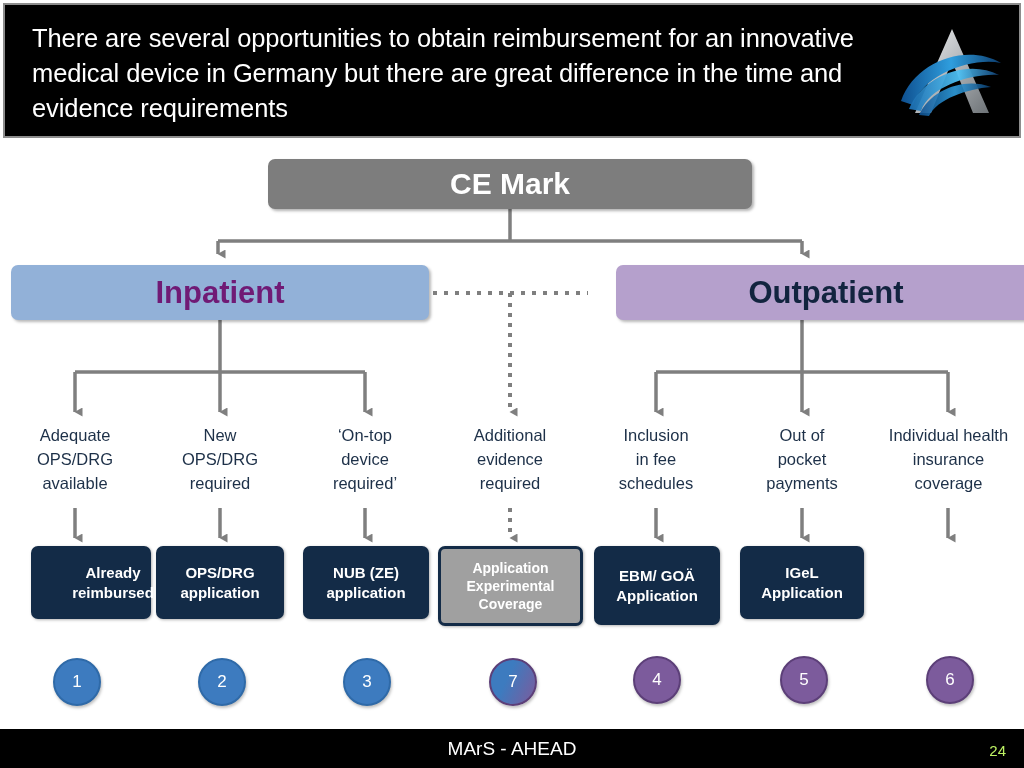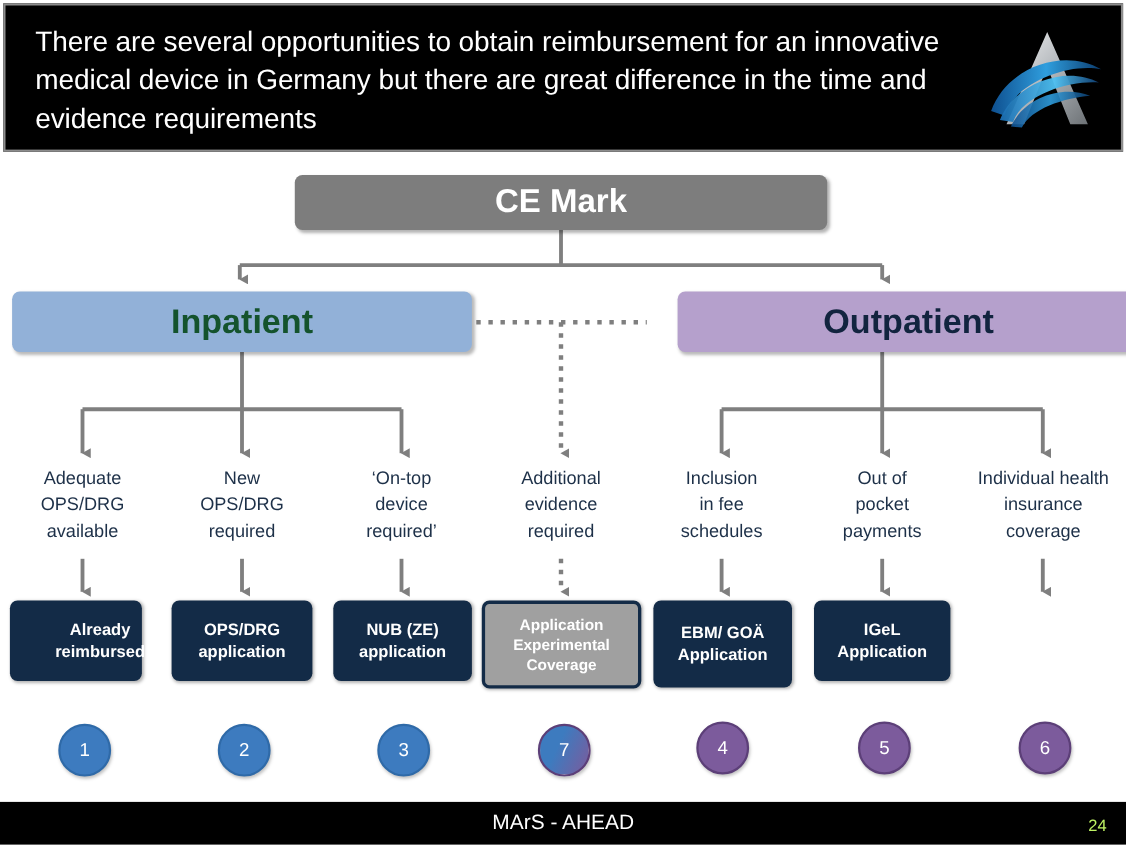--- a/index.html
+++ b/index.html
@@ -47,21 +47,21 @@
     background:#7d7d7d;
     border-radius:7px;
     color:#ffffff;
     font-size:30px;font-weight:bold;
     box-shadow:2px 2px 3px rgba(0,0,0,0.30);
   }
   .box-inpatient{
     left:11px;top:125px;width:418px;height:55px;
     background:#92b1d8;
     border-radius:7px;
-    color:#14532d;
+    color:#701a75;
     font-size:31px;font-weight:bold;
     box-shadow:2px 2px 3px rgba(0,0,0,0.28);
   }
   .box-outpatient{
     left:616px;top:125px;width:420px;height:55px;
     background:#b5a0cc;
     border-radius:7px;
     color:#12243f;
     font-size:31px;font-weight:bold;
     box-shadow:2px 2px 3px rgba(0,0,0,0.28);
@@ -236,21 +236,21 @@
   <div class="caption" style="left:586px;top:283px;width:140px;">Inclusion
 in fee
 schedules</div>
   <div class="caption" style="left:732px;top:283px;width:140px;">Out of
 pocket
 payments</div>
   <div class="caption" style="left:866px;top:283px;width:165px;">Individual health
 insurance
 coverage</div>
 
-  <div class="leaf" style="left:9px;top:406px;width:120px;height:73px;padding-left:44px;">Already
+  <div class="leaf" style="left:31px;top:406px;width:120px;height:73px;padding-left:44px;">Already
 reimbursed</div>
   <div class="leaf" style="left:156px;top:406px;width:128px;height:73px;">OPS/DRG
 application</div>
   <div class="leaf" style="left:303px;top:406px;width:126px;height:73px;">NUB (ZE)
 application</div>
   <div class="leaf gray" style="left:438px;top:406px;width:145px;height:80px;">Application
 Experimental
 Coverage</div>
   <div class="leaf" style="left:594px;top:406px;width:126px;height:79px;">EBM/ GOÄ
 Application</div>

